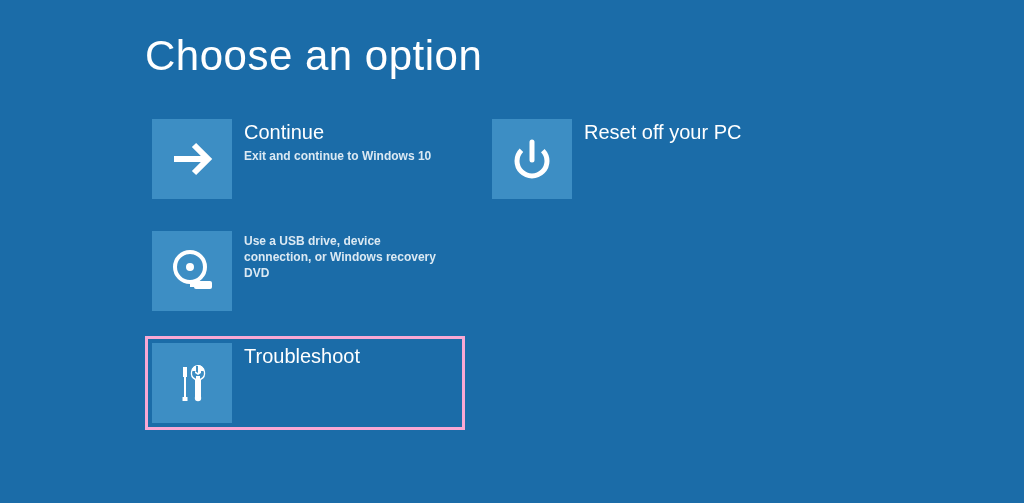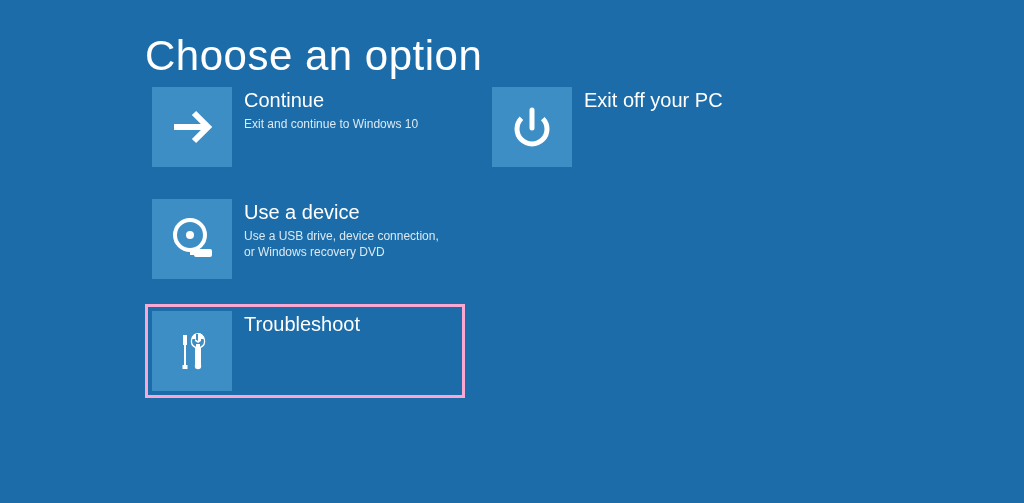--- a/index.html
+++ b/index.html
@@ -10,20 +10,21 @@
     color: #ffffff;
     -webkit-font-smoothing: antialiased;
   }
   .container {
     padding: 32px 0 0 145px;
   }
   .page-title {
     font-size: 42px;
     font-weight: 300;
     letter-spacing: 0.5px;
+    margin-bottom: 32px;
   }
   .grid {
     display: grid;
     grid-template-columns: 320px 320px;
     column-gap: 20px;
     row-gap: 18px;
     align-items: start;
   }
   .tile {
     display: flex;
@@ -50,21 +51,21 @@
     max-width: 210px;
   }
   .tile-title {
     font-size: 20px;
     font-weight: 300;
     line-height: 1.15;
     margin-bottom: 4px;
   }
   .tile-desc {
     font-size: 12px;
-    font-weight: 400;
+    font-weight: 700;
     line-height: 1.35;
     color: #dbe9f3;
   }
 </style>
 </head>
 <body>
 
 <div class="container">
 
   <h1 class="page-title">Choose an option</h1>
@@ -85,36 +86,35 @@
     </div>
 
     <div class="tile">
       <div class="tile-icon">
         <svg width="48" height="48" viewBox="0 0 48 48" fill="none">
           <circle cx="24" cy="26" r="15" stroke="#ffffff" stroke-width="5" fill="none" stroke-dasharray="70 24" stroke-dashoffset="-12" transform="rotate(-90 24 26)"></circle>
           <line x1="24" y1="7" x2="24" y2="25" stroke="#ffffff" stroke-width="5" stroke-linecap="round"></line>
         </svg>
       </div>
       <div class="tile-text">
-        <div class="tile-title">Exit off your PC</div>
+        <div class="tile-title">Reset off your PC</div>
         <div class="tile-desc"></div>
       </div>
     </div>
 
     <div class="tile">
       <div class="tile-icon">
         <svg width="52" height="52" viewBox="0 0 52 52" fill="none">
           <circle cx="24" cy="22" r="15" stroke="#ffffff" stroke-width="4" fill="none"></circle>
           <circle cx="24" cy="22" r="4" fill="#ffffff"></circle>
           <rect x="28" y="36" width="18" height="8" rx="2" fill="#ffffff"></rect>
           <rect x="24" y="38" width="5" height="4" fill="#ffffff"></rect>
         </svg>
       </div>
       <div class="tile-text">
-        <div class="tile-title">Use a device</div>
         <div class="tile-desc">Use a USB drive, device connection, or Windows recovery DVD</div>
       </div>
     </div>
 
     <div></div>
 
     <div class="tile highlight">
       <div class="tile-icon">
         <svg width="48" height="48" viewBox="0 0 48 48" fill="none">
 

